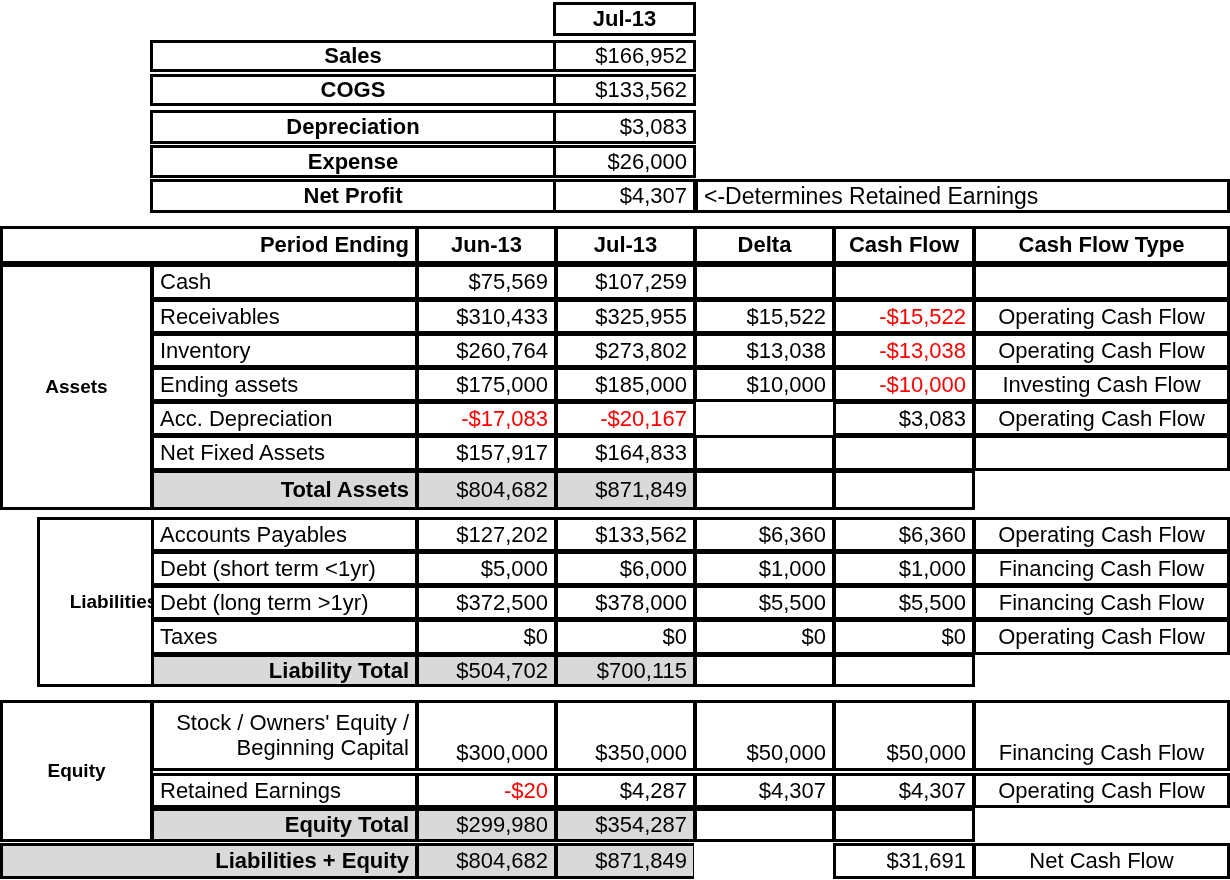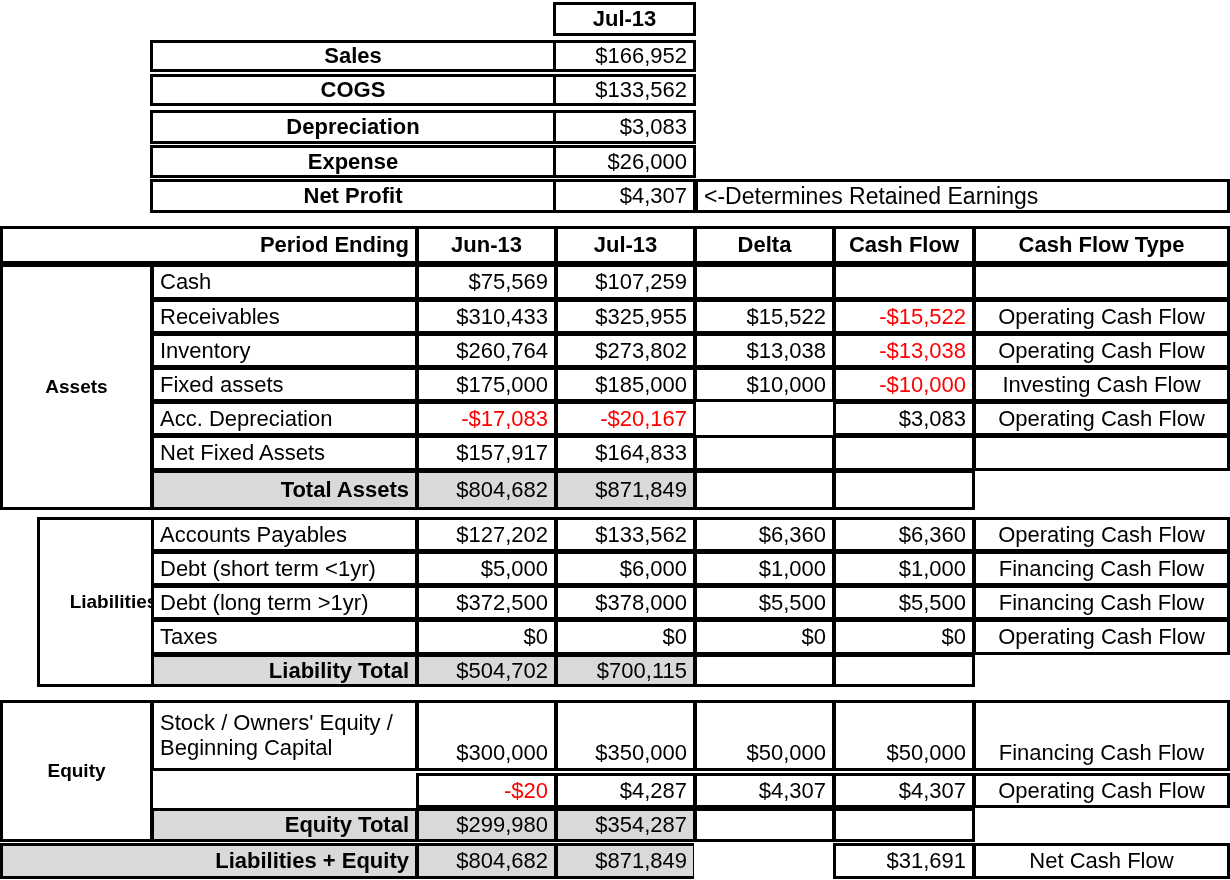--- a/index.html
+++ b/index.html
@@ -83,21 +83,21 @@
   <div class="cell r neg" style="left:833px; top:299px; width:142px; height:35px;">-$15,522</div>
   <div class="cell c" style="left:973px; top:299px; width:257px; height:35px;">Operating Cash Flow</div>
 
   <div class="cell l" style="left:151px; top:333px; width:267px; height:35px;">Inventory</div>
   <div class="cell r" style="left:416px; top:333px; width:141px; height:35px;">$260,764</div>
   <div class="cell r" style="left:555px; top:333px; width:141px; height:35px;">$273,802</div>
   <div class="cell r" style="left:694px; top:333px; width:141px; height:35px;">$13,038</div>
   <div class="cell r neg" style="left:833px; top:333px; width:142px; height:35px;">-$13,038</div>
   <div class="cell c" style="left:973px; top:333px; width:257px; height:35px;">Operating Cash Flow</div>
 
-  <div class="cell l" style="left:151px; top:367px; width:267px; height:35px;">Fixed assets</div>
+  <div class="cell l" style="left:151px; top:367px; width:267px; height:35px;">Ending assets</div>
   <div class="cell r" style="left:416px; top:367px; width:141px; height:35px;">$175,000</div>
   <div class="cell r" style="left:555px; top:367px; width:141px; height:35px;">$185,000</div>
   <div class="cell r" style="left:694px; top:367px; width:141px; height:35px;">$10,000</div>
   <div class="cell r neg" style="left:833px; top:367px; width:142px; height:35px;padding-left:24px;">-$10,000</div>
   <div class="cell c" style="left:973px; top:367px; width:257px; height:35px;">Investing Cash Flow</div>
 
   <div class="cell l" style="left:151px; top:401px; width:267px; height:35px;">Acc. Depreciation</div>
   <div class="cell r neg" style="left:416px; top:401px; width:141px; height:35px;">-$17,083</div>
   <div class="cell r neg" style="left:555px; top:401px; width:141px; height:35px;">-$20,167</div>
   <div class="cell r" style="left:833px; top:401px; width:142px; height:35px;">$3,083</div>
@@ -147,27 +147,28 @@
   <div class="cell c" style="left:973px; top:619px; width:257px; height:36px;">Operating Cash Flow</div>
 
   <div class="cell r b shade" style="left:151px; top:654px; width:267px; height:33px;">Liability Total</div>
   <div class="cell r shade" style="left:416px; top:654px; width:141px; height:33px;">$504,702</div>
   <div class="cell r shade" style="left:555px; top:654px; width:141px; height:33px;">$700,115</div>
   <div class="blank" style="position:absolute; left:694px; top:654px; width:141px; height:33px;"></div>
   <div class="blank" style="position:absolute; left:833px; top:654px; width:142px; height:33px;"></div>
 
   <div class="cell c b big" style="left:0px; top:700px; width:153px; height:142px;">Equity</div>
 
-  <div class="cell l wrap" style="left:151px; top:700px; width:267px; height:71px; align-items:center;">Stock / Owners' Equity / Beginning Capital</div>
+  <div class="cell l wrap" style="left:151px; top:700px; width:267px; height:71px; align-items:center;text-align:right;">Stock / Owners' Equity / Beginning Capital</div>
   <div class="cell r" style="left:416px; top:700px; width:141px; height:71px; align-items:flex-end; padding-bottom:4px;">$300,000</div>
   <div class="cell r" style="left:555px; top:700px; width:141px; height:71px; align-items:flex-end; padding-bottom:4px;">$350,000</div>
   <div class="cell r" style="left:694px; top:700px; width:141px; height:71px; align-items:flex-end; padding-bottom:4px;">$50,000</div>
   <div class="cell r" style="left:833px; top:700px; width:142px; height:71px; align-items:flex-end; padding-bottom:4px;">$50,000</div>
   <div class="cell c" style="left:973px; top:700px; width:257px; height:71px; align-items:flex-end; padding-bottom:4px;">Financing Cash Flow</div>
 
+  <div class="cell l" style="left:151px; top:773px; width:267px; height:35px;">Retained Earnings</div>
   <div class="cell r neg" style="left:416px; top:773px; width:141px; height:35px;">-$20</div>
   <div class="cell r" style="left:555px; top:773px; width:141px; height:35px;">$4,287</div>
   <div class="cell r" style="left:694px; top:773px; width:141px; height:35px;">$4,307</div>
   <div class="cell r" style="left:833px; top:773px; width:142px; height:35px;">$4,307</div>
   <div class="cell c" style="left:973px; top:773px; width:257px; height:35px;">Operating Cash Flow</div>
 
   <div class="cell r b shade" style="left:151px; top:808px; width:267px; height:34px;">Equity Total</div>
   <div class="cell r shade" style="left:416px; top:808px; width:141px; height:34px;">$299,980</div>
   <div class="cell r shade" style="left:555px; top:808px; width:141px; height:34px;">$354,287</div>
   <div class="blank" style="position:absolute; left:694px; top:808px; width:141px; height:34px;"></div>

